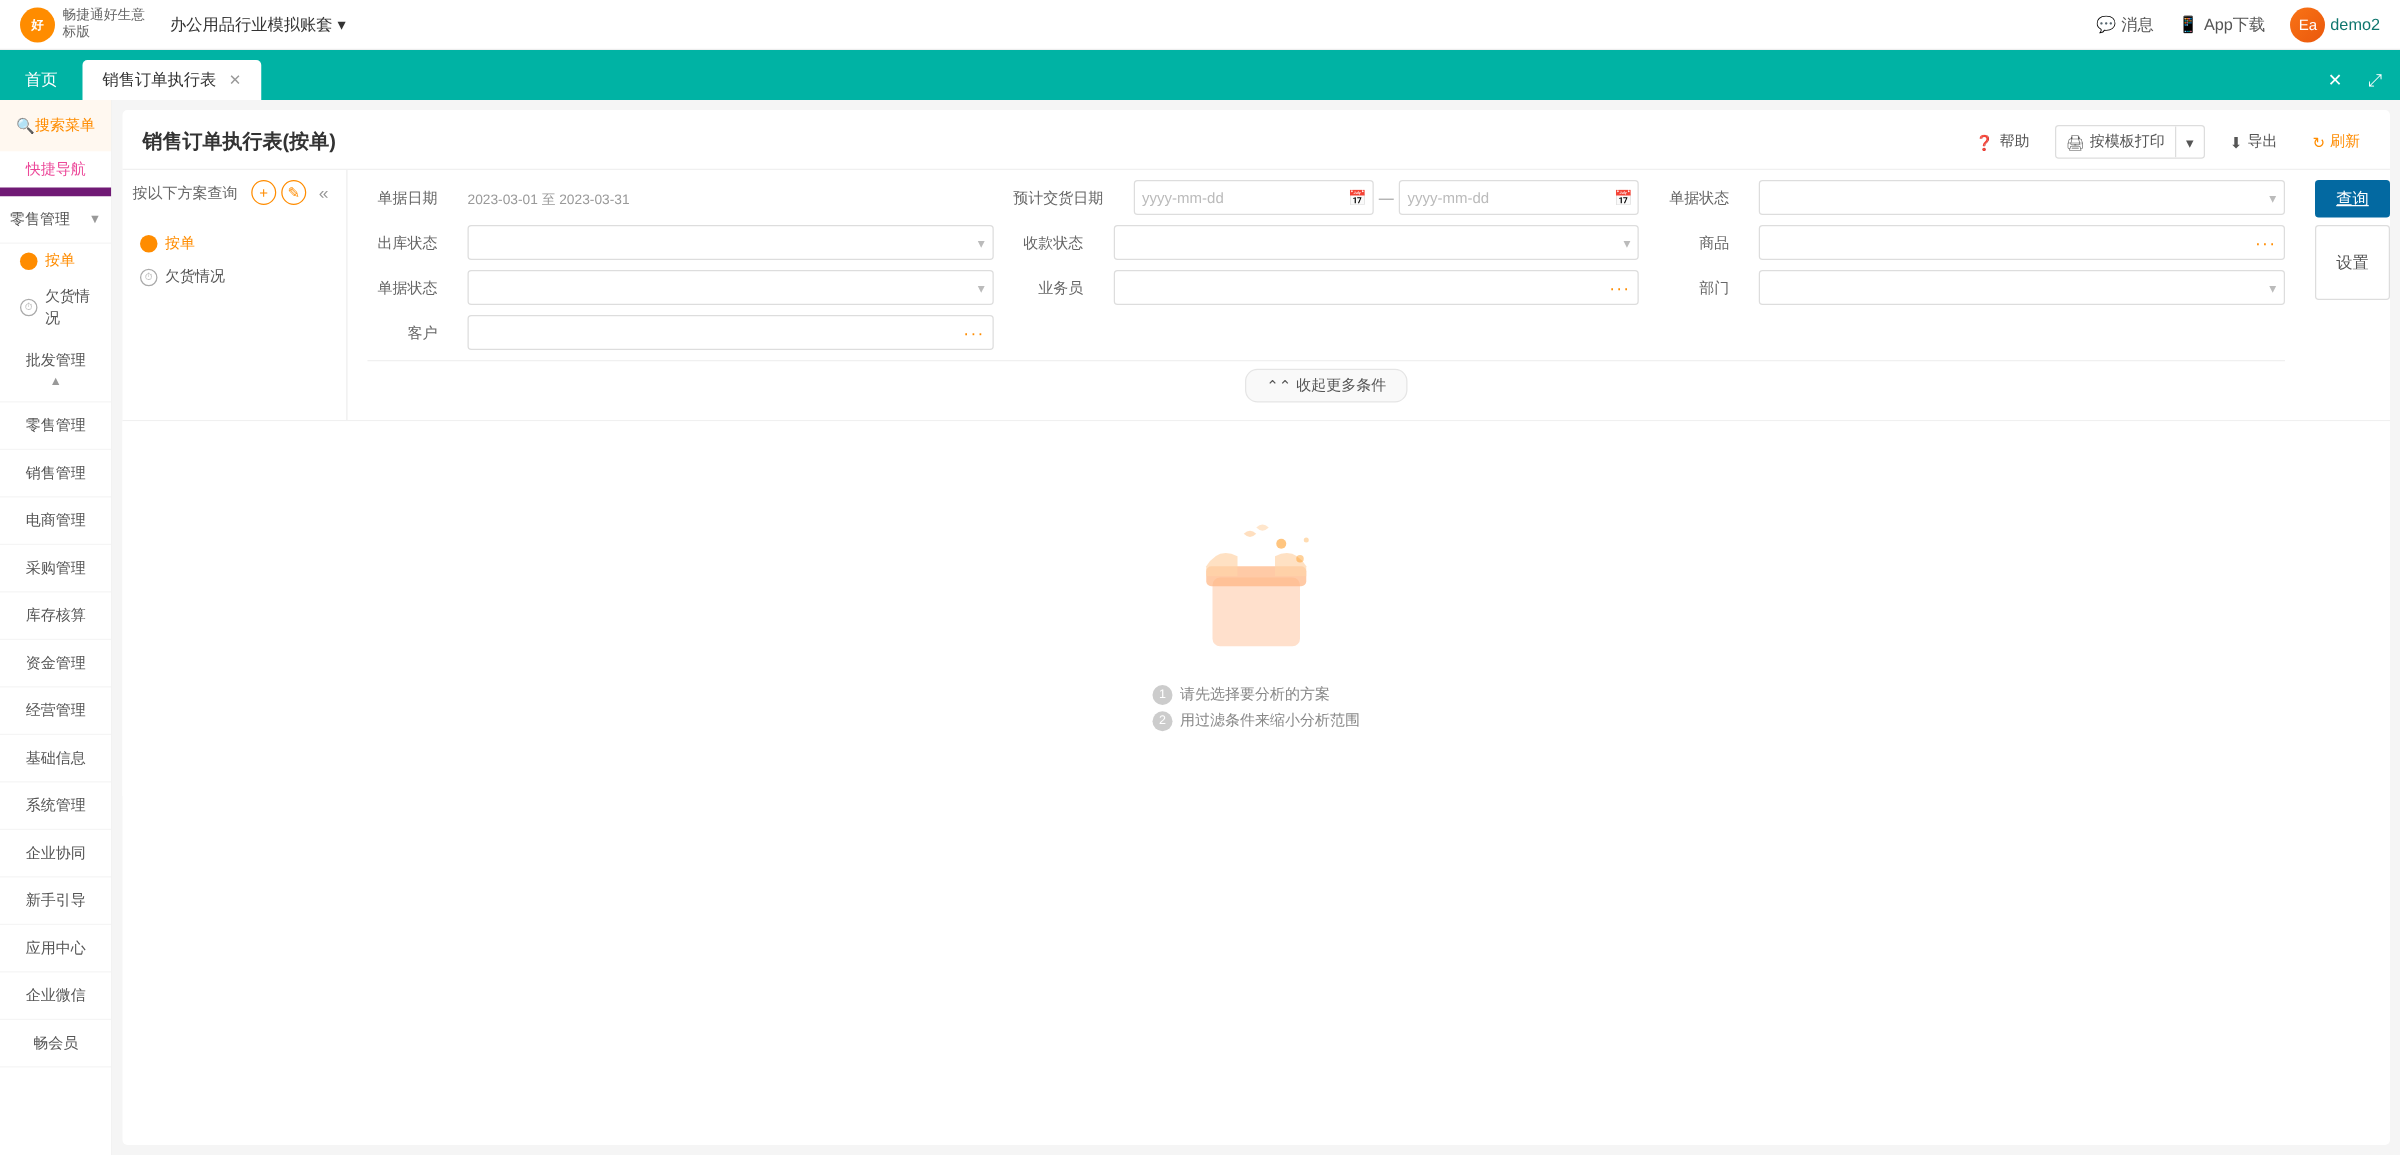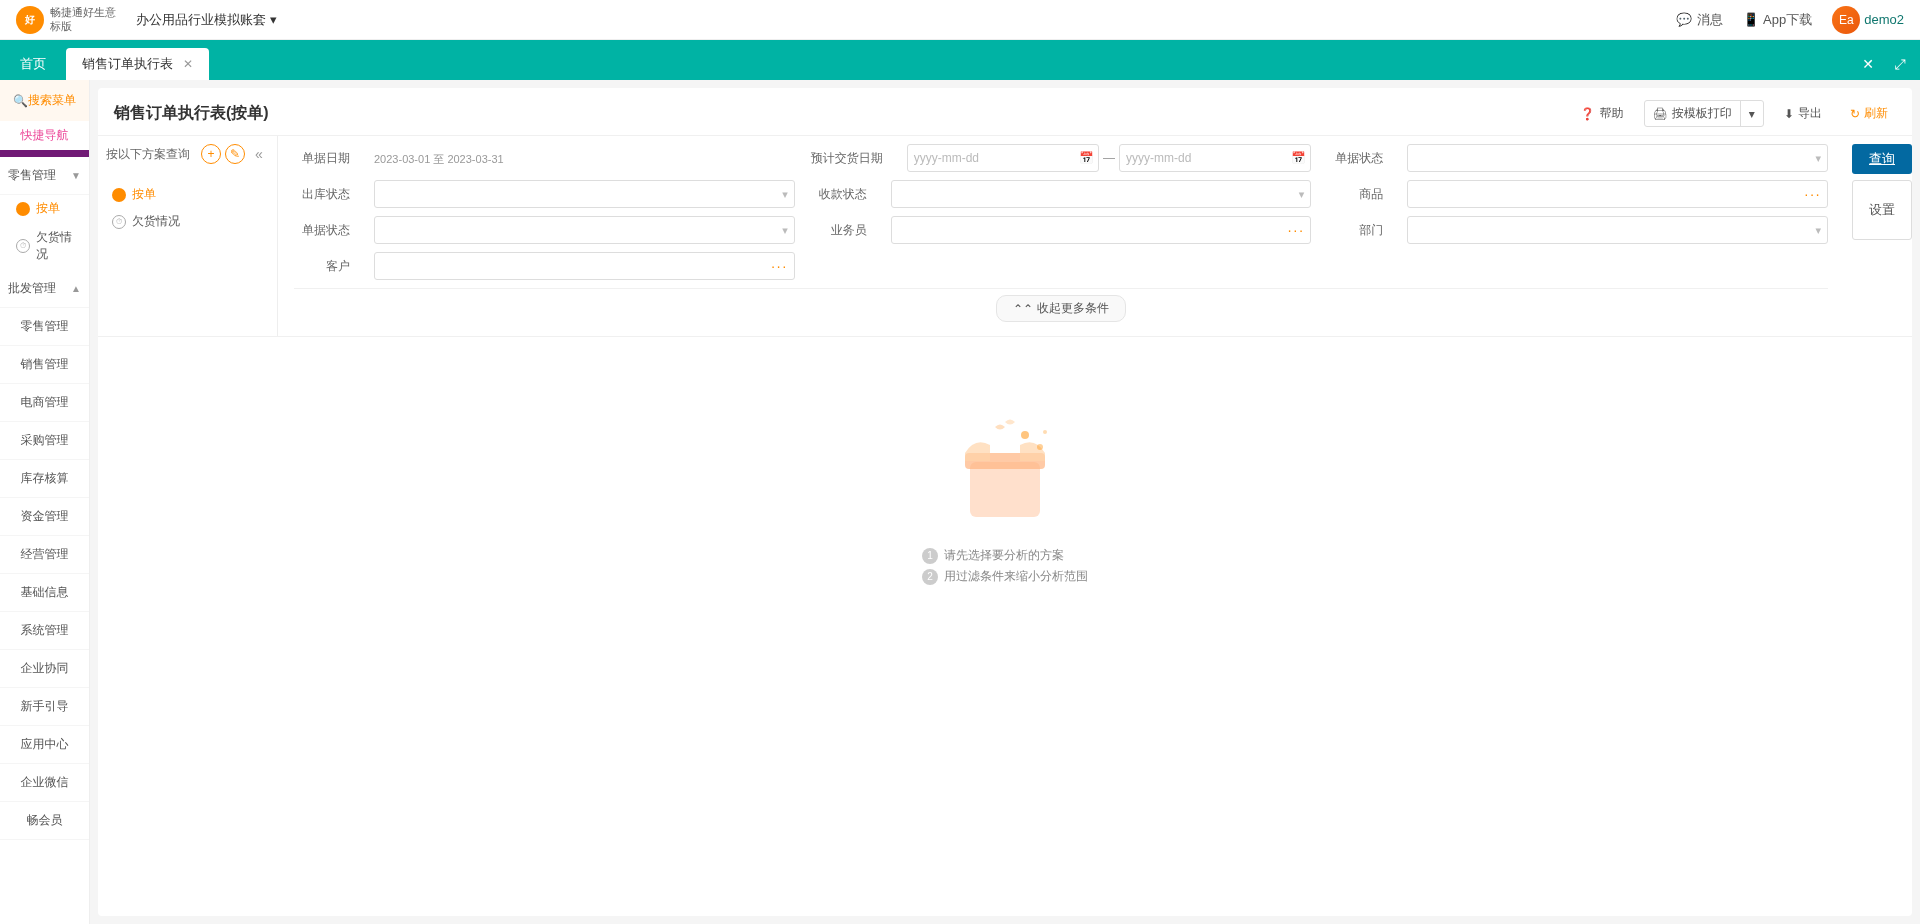--- a/index.html
+++ b/index.html
@@ -584,21 +584,21 @@
     <div class="scheme-item active" style="padding: 5px 16px; font-size:12px; display:flex; align-items:center; gap:6px;">
       <div class="scheme-item-icon" style="width:14px;height:14px;background:#ff8c00;border-radius:50%;display:flex;align-items:center;justify-content:center;flex-shrink:0;"></div>
       <span>按单</span>
     </div>
     <div class="scheme-item" style="padding: 5px 16px; font-size:12px; display:flex; align-items:center; gap:6px; color:#555;">
       <div style="width:14px;height:14px;border-radius:50%;border:1px solid #aaa;display:flex;align-items:center;justify-content:center;flex-shrink:0;">
         <span style="font-size:8px;color:#aaa;">⏱</span>
       </div>
       <span>欠货情况</span>
     </div>
-    <div class="sidebar-item" style="flex-direction:row; justify-content:space-between; padding: 10px 8px;">
+    <div class="sidebar-item" style="flex-direction:column; padding: 10px 8px;">
       <span>批发管理</span>
       <span class="sidebar-arrow">▲</span>
     </div>
     <div class="sidebar-item">
       <span>零售管理</span>
     </div>
     <div class="sidebar-item">
       <span>销售管理</span>
     </div>
     <div class="sidebar-item">

